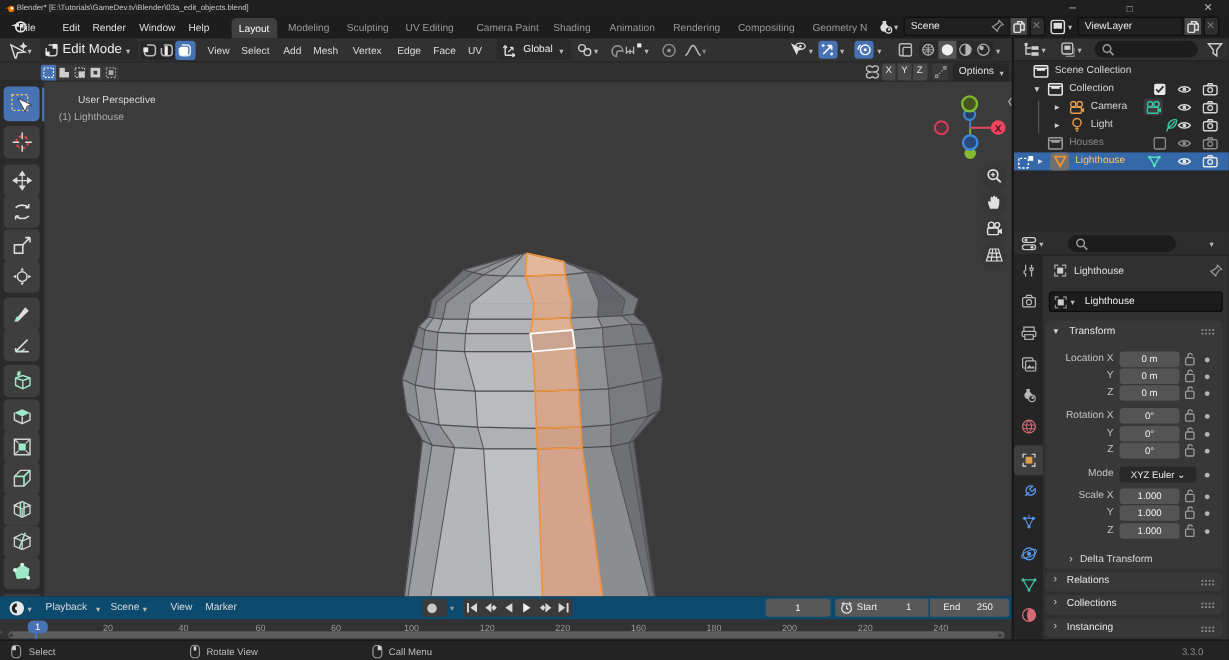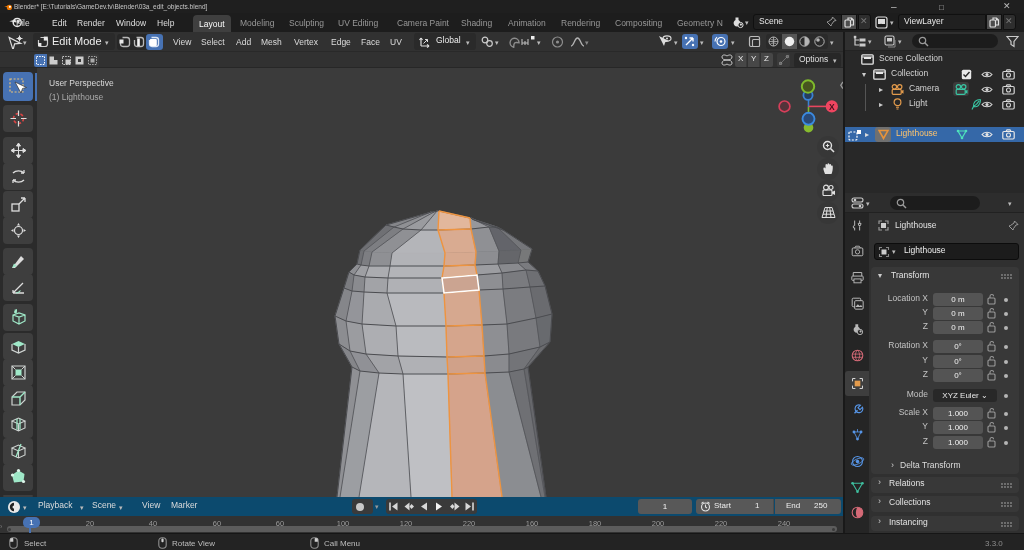--- a/index.html
+++ b/index.html
@@ -388,21 +388,21 @@
     <path d="M444,266 L475,265"></path>
     <path d="M442,278 L477,275"></path>
     <path d="M444,293 L479,290"></path>
     <path d="M446,326 L482,325"></path>
     <path d="M447,357 L484,356"></path>
     <path d="M448,374 L485,373"></path>
     </g>
     <polygon points="442,278 477,275 479,290 444,293" fill="#cba491" stroke="#ffffff" stroke-width="1.5"></polygon>
     </svg>
 
-  <span class="abs txt" style="left:49px;top:10px;font-size:8.5px;color:#d9d9d9">User Perspective</span>
+  <span class="abs txt" style="left:65px;top:10px;font-size:8.5px;color:#d9d9d9">User Perspective</span>
   <span class="abs txt" style="left:49px;top:24px;font-size:8.5px;color:#aaaaaa">(1) Lighthouse</span>
 
   <div class="abs" style="left:0;top:0;width:37px;height:429px;background:#2b2b2b"></div>
   <div class="tbtn active" style="top:4px;height:29px"></div>
   <div class="tbtn" style="top:37px"></div>
   <div class="tbtn" style="top:69px"></div>
   <div class="tbtn" style="top:95px"></div>
   <div class="tbtn" style="top:123px"></div>
   <div class="tbtn" style="top:149px"></div>
   <div class="tbtn" style="top:180px"></div>
@@ -618,20 +618,40 @@
           <path d="M1 5.5 C3 2.5 9 2.5 11 5.5 C9 8.5 3 8.5 1 5.5 Z" fill="none" stroke="#d4d4d4" stroke-width="1.2"></path>
           <circle cx="6" cy="5.5" r="1.6" fill="#d4d4d4"></circle>
         </svg>
     <svg class="abs" style="left:157px;top:2px" width="13" height="11" viewBox="0 0 13 11">
           <rect x="0.8" y="2.5" width="11.4" height="7.5" rx="1.2" fill="none" stroke="#d4d4d4" stroke-width="1.2"></rect>
           <path d="M4 2.5 L5 0.8 H8 L9 2.5" fill="none" stroke="#d4d4d4" stroke-width="1.2"></path>
           <circle cx="6.5" cy="6" r="2" fill="none" stroke="#d4d4d4" stroke-width="1.1"></circle>
         </svg>
   </div>
 
+  <div class="orow" style="top:61px;color:#8a8a8a">
+    <svg class="abs" style="left:28px;top:2px" width="13" height="11" viewBox="0 0 13 11">
+          <rect x="0.8" y="0.8" width="11.4" height="9.4" rx="1" fill="none" stroke="#9a9a9a" stroke-width="1.3"></rect>
+          <rect x="3" y="3" width="7" height="2" fill="#9a9a9a"></rect>
+          <path d="M1 3 H12" stroke="#9a9a9a" stroke-width="1"></path>
+        </svg>
+    <span class="abs" style="left:46px;top:1px">Houses</span>
+    <svg class="abs" style="left:116px;top:2px" width="11" height="11" viewBox="0 0 11 11">
+          <rect x="0.8" y="0.8" width="9.4" height="9.4" rx="1.5" fill="none" stroke="#8a8a8a" stroke-width="1.2"></rect>
+        </svg>
+    <svg class="abs" style="left:136px;top:2px" width="12" height="11" viewBox="0 0 12 11">
+          <path d="M1 5.5 C3 2.5 9 2.5 11 5.5 C9 8.5 3 8.5 1 5.5 Z" fill="none" stroke="#8a8a8a" stroke-width="1.2"></path>
+          <circle cx="6" cy="5.5" r="1.6" fill="#8a8a8a"></circle>
+        </svg>
+    <svg class="abs" style="left:157px;top:2px" width="13" height="11" viewBox="0 0 13 11">
+          <rect x="0.8" y="2.5" width="11.4" height="7.5" rx="1.2" fill="none" stroke="#8a8a8a" stroke-width="1.2"></rect>
+          <path d="M4 2.5 L5 0.8 H8 L9 2.5" fill="none" stroke="#8a8a8a" stroke-width="1.2"></path>
+          <circle cx="6.5" cy="6" r="2" fill="none" stroke="#8a8a8a" stroke-width="1.1"></circle>
+        </svg>
+  </div>
 
   <div class="orow" style="top:76px;background:#3568a8;height:15px">
     <svg class="abs" style="left:3px;top:2px" width="14" height="12" viewBox="0 0 14 12">
           <rect x="1" y="3" width="8" height="8" rx="1" fill="none" stroke="#fff" stroke-width="1.2" stroke-dasharray="2 1.4"></rect>
           <rect x="9" y="1" width="4" height="4" fill="#fff"></rect>
         </svg>
     <span class="abs" style="left:20px;top:3px;font-size:8px;color:#ddd">▸</span>
     <div class="abs" style="left:30px;top:0px;width:16px;height:15px;background:#707070;border-radius:3px"></div>
     <svg class="abs" style="left:33px;top:2px" width="11" height="11" viewBox="0 0 11 11">
           <path d="M1 1.5 H10 L5.5 9.5 Z" fill="none" stroke="#e8933a" stroke-width="1.6"></path>

